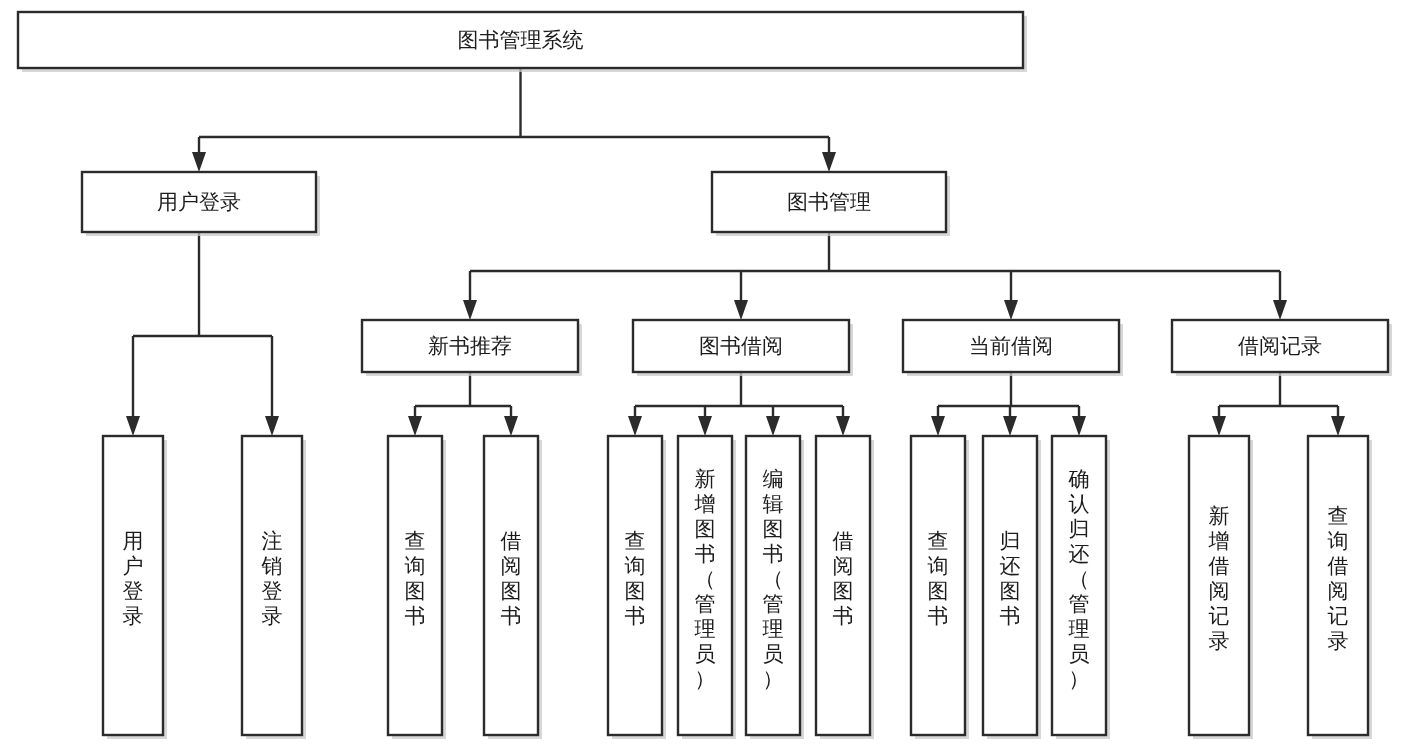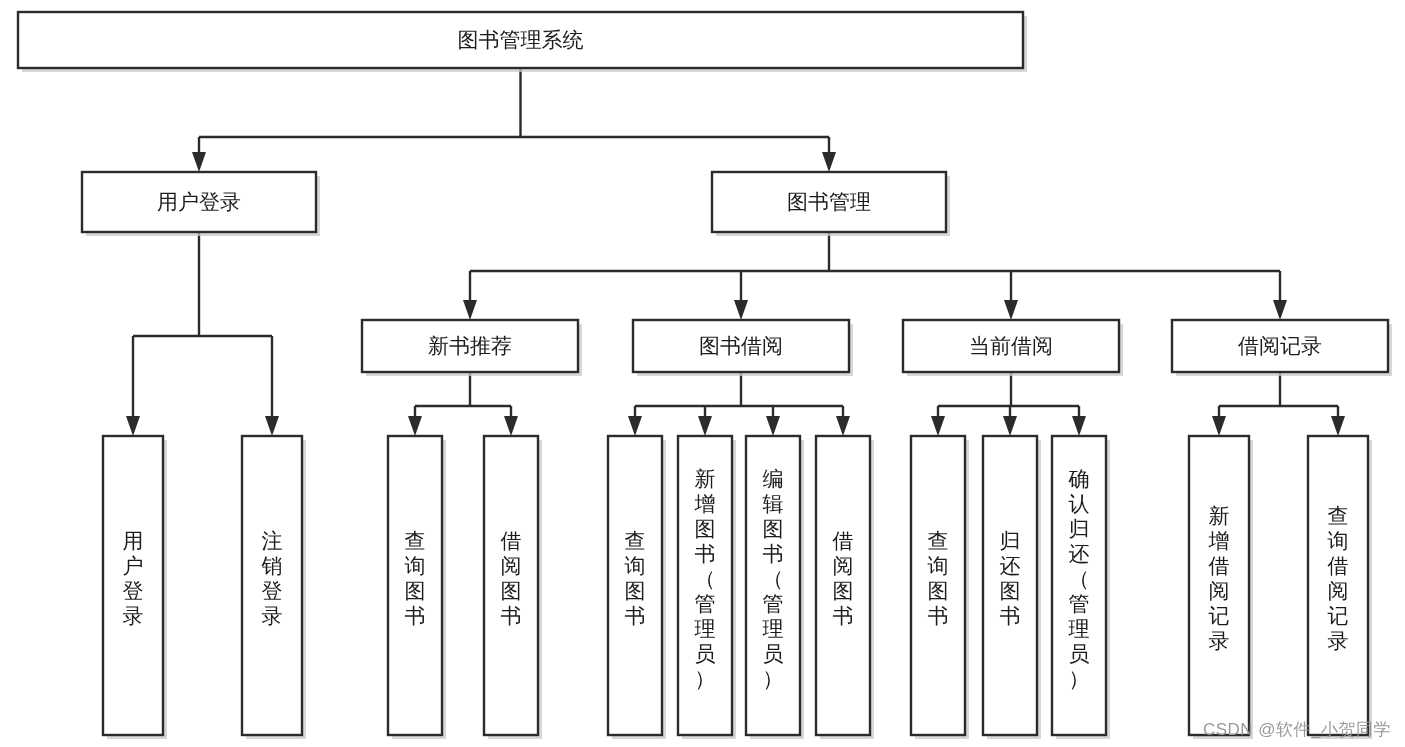--- a/index.html
+++ b/index.html
@@ -228,14 +228,13 @@
           <rect x="1189" y="436" width="60" height="299" class="node-box"></rect>
           <text x="1219" class="node-label-v"><tspan x="1219" y="523">新</tspan><tspan x="1219" y="548">增</tspan><tspan x="1219" y="573">借</tspan><tspan x="1219" y="598">阅</tspan><tspan x="1219" y="623">记</tspan><tspan x="1219" y="648">录</tspan></text>
         </g>
         <g>
           <rect x="1312" y="440" width="60" height="299" class="node-box-shadow"></rect>
           <rect x="1308" y="436" width="60" height="299" class="node-box"></rect>
           <text x="1338" class="node-label-v"><tspan x="1338" y="523">查</tspan><tspan x="1338" y="548">询</tspan><tspan x="1338" y="573">借</tspan><tspan x="1338" y="598">阅</tspan><tspan x="1338" y="623">记</tspan><tspan x="1338" y="648">录</tspan></text>
         </g>
       </g>
   </svg>
-  <div class="watermark-text">CSDN @软件_小贺同学</div>
 </div>
 
 </body></html>

